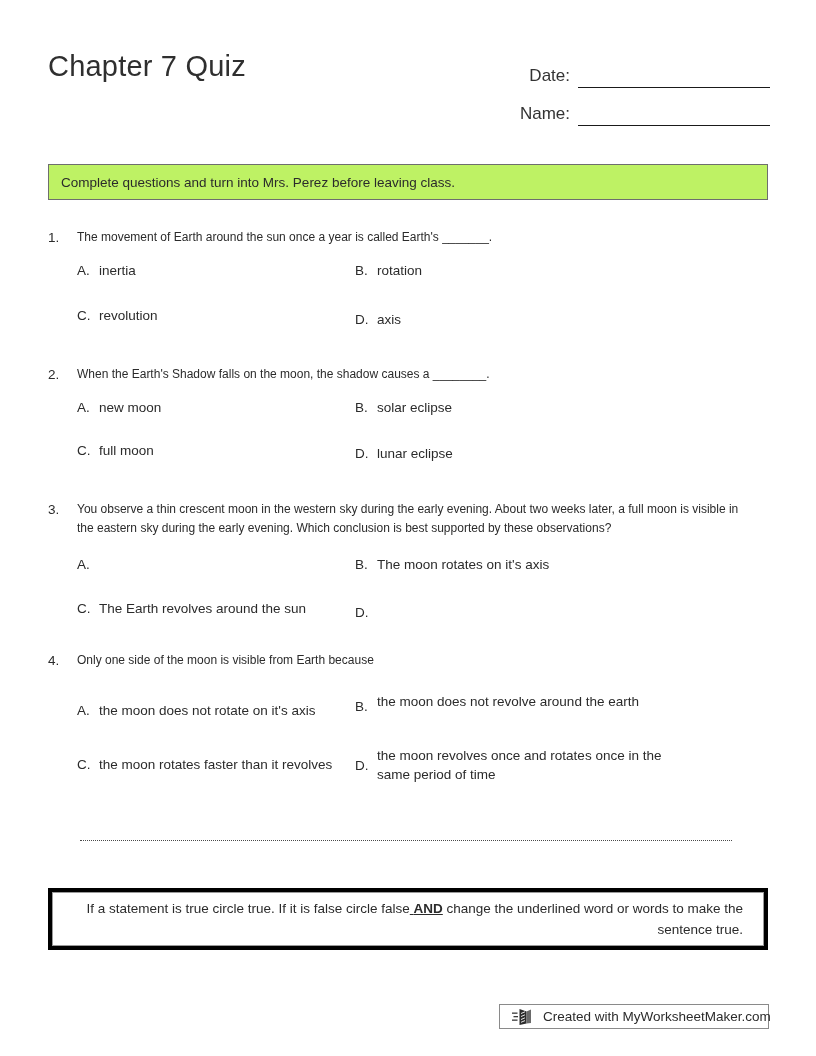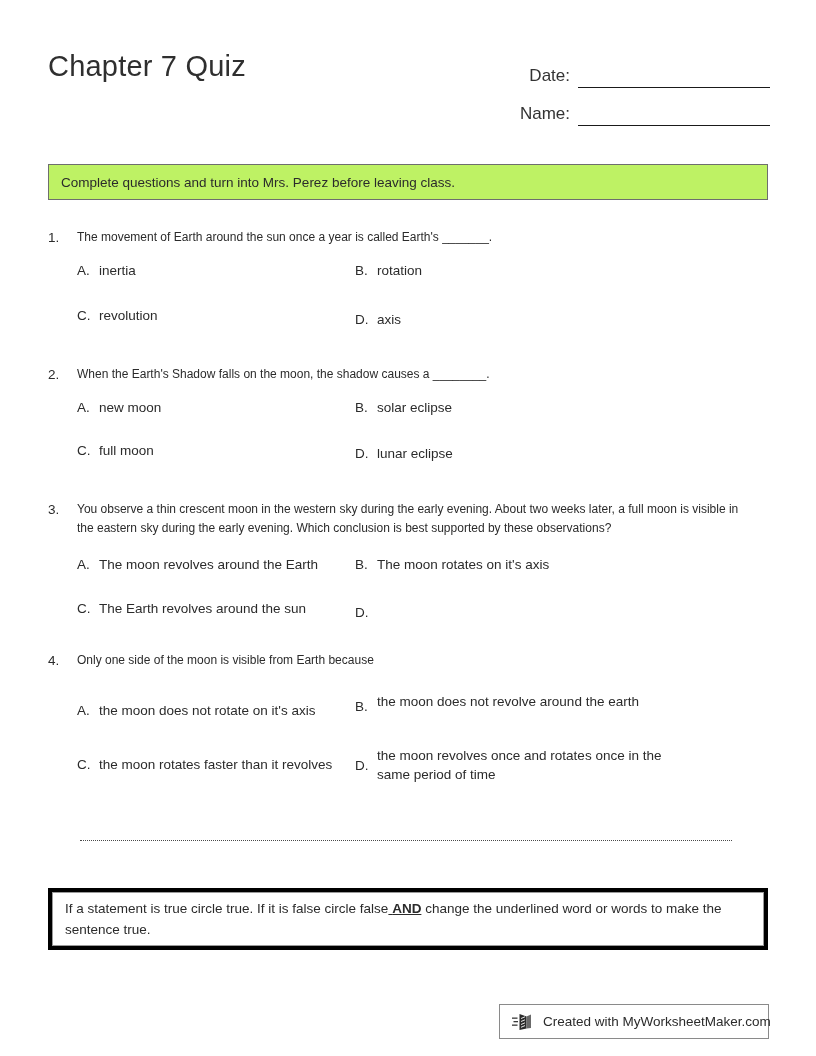--- a/index.html
+++ b/index.html
@@ -177,37 +177,38 @@
     height: 100%;
     border: 1px solid #9a9a9a;
     box-sizing: border-box;
     display: flex;
     align-items: center;
   }
   .tf-text {
     font-size: 13.5px;
     line-height: 21px;
     color: #2b2b2b;
-    padding: 0 12px;
+    padding: 0 20px;
+    text-align: right;
   }
   .tf-em {
     font-weight: bold;
     text-decoration: underline;
   }
   .tf-underspace {
     text-decoration: underline;
   }
 
   
   .footer-badge {
     position: absolute;
     left: 499px;
     top: 1004px;
     width: 270px;
-    height: 35px;
+    height: 25px;
     border: 1.3px solid #8a8a8a;
     background: #ffffff;
     box-sizing: border-box;
     display: flex;
     align-items: center;
     gap: 9px;
     padding-left: 12px;
   }
   .footer-logo {
     width: 22px;
@@ -307,21 +308,20 @@
 
     <div class="question" style="height:151px;">
       <div class="q-stem">
         <span class="q-num">3.</span>
         <span class="q-text">You observe a thin crescent moon in the western sky during the early evening. About two weeks later, a full moon is visible in the eastern sky during the early evening. Which conclusion is best supported by these observations?</span>
       </div>
       <div class="q-options" style="margin-top:17px;">
         <div class="opt-row" style="margin-bottom:25px;">
           <div class="opt opt-left">
             <span class="opt-letter">A.</span>
-            <span class="opt-text">The moon revolves around the Earth</span>
           </div>
           <div class="opt opt-right">
             <span class="opt-letter">B.</span>
             <span class="opt-text">The moon rotates on it's axis</span>
           </div>
         </div>
         <div class="opt-row">
           <div class="opt opt-left">
             <span class="opt-letter">C.</span>
             <span class="opt-text">The Earth revolves around the sun</span>

